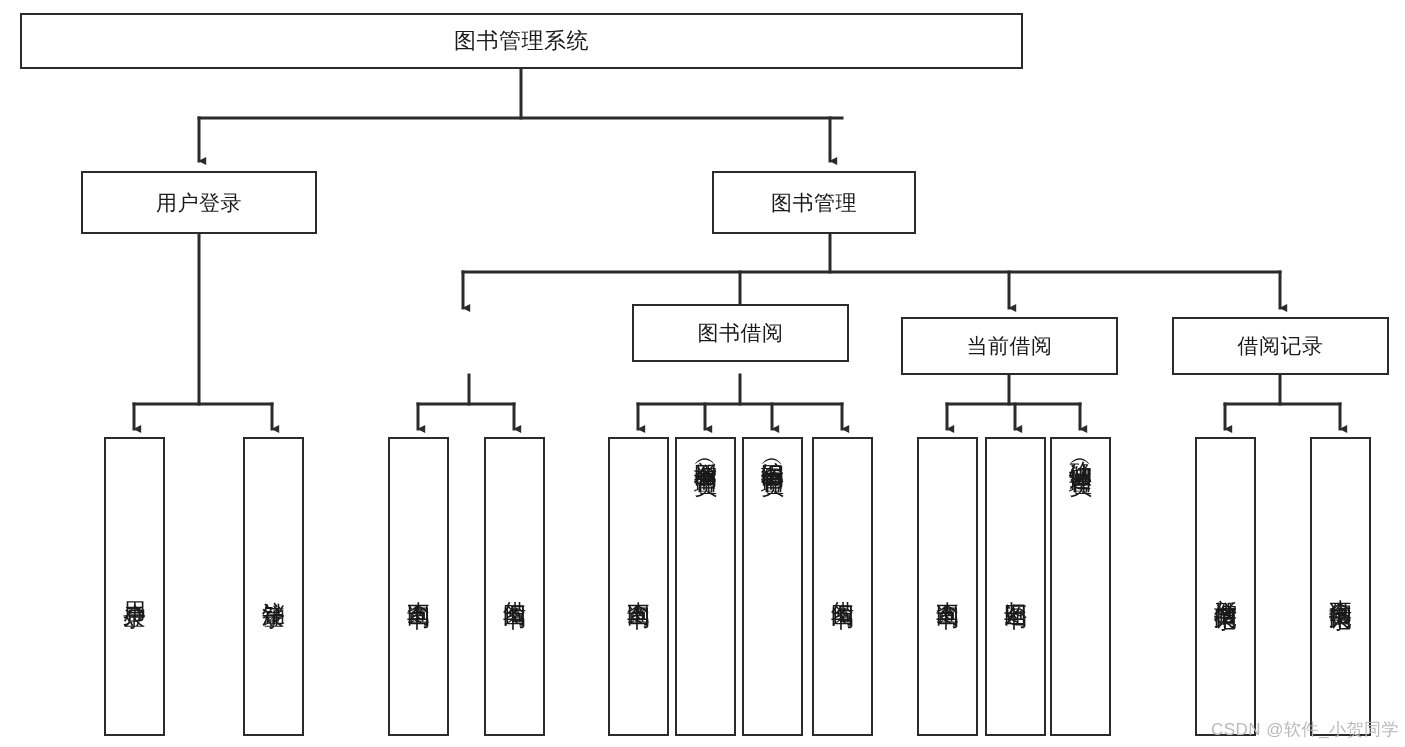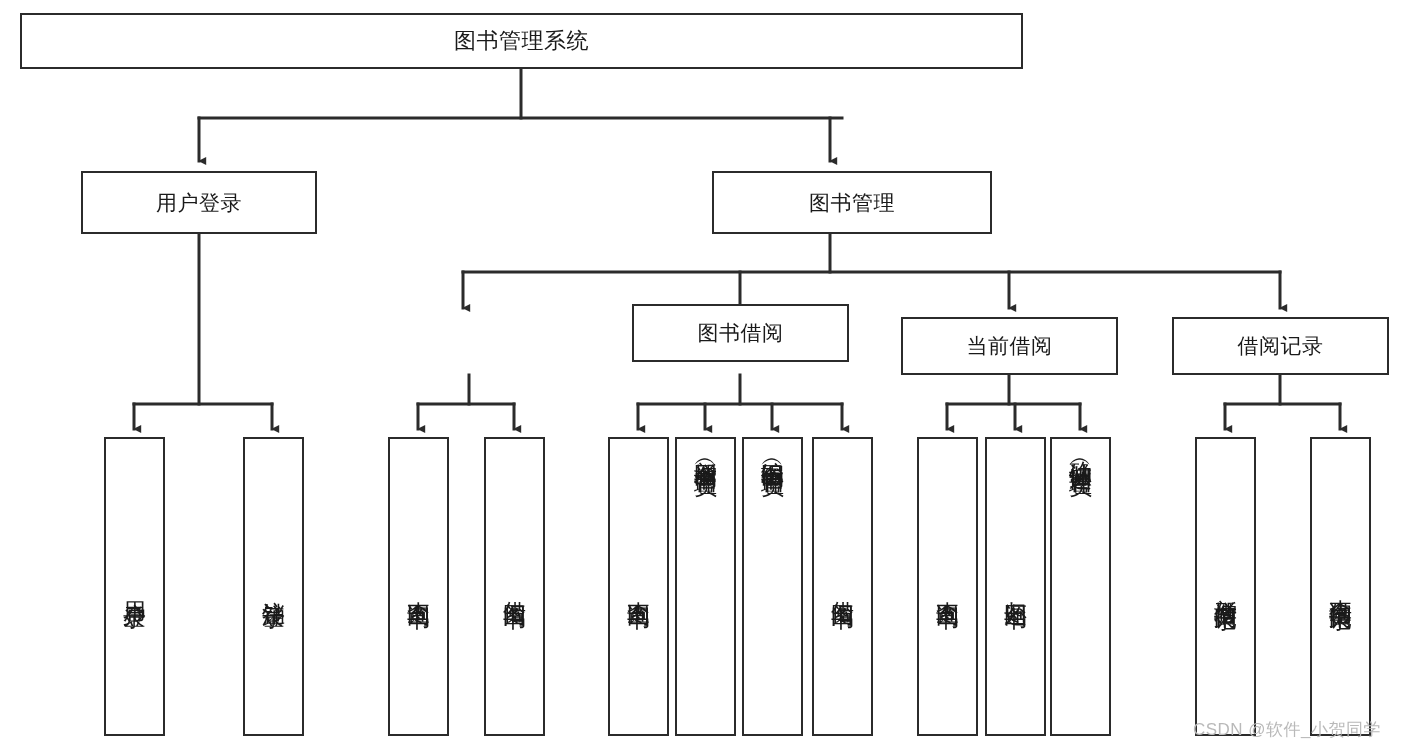--- a/index.html
+++ b/index.html
@@ -63,21 +63,21 @@
     line-height: 1.0;
     letter-spacing: 2px;
     white-space: nowrap;
   }
   .node.vert.centered {
     align-items: center;
     padding-top: 0;
   }
   .watermark {
     position: absolute;
-    right: 24px;
+    right: 6px;
     bottom: 6px;
     font-size: 17px;
     color: #b9b9b9;
     letter-spacing: 0.5px;
     white-space: nowrap;
   }
 </style>
 </head>
 <body>
 
@@ -134,21 +134,21 @@
   </svg>
 
   <div class="node horiz root" style="left:20px; top:13px; width:1003px; height:56px;">
     <span class="node-label">图书管理系统</span>
   </div>
 
   <div class="node horiz" style="left:81px; top:171px; width:236px; height:63px;">
     <span class="node-label">用户登录</span>
   </div>
 
-  <div class="node horiz" style="left:712px; top:171px; width:280px; height:63px;">
+  <div class="node horiz" style="left:712px; top:171px; width:204px; height:63px;">
     <span class="node-label">图书管理</span>
   </div>
 
 
   <div class="node horiz" style="left:632px; top:304px; width:217px; height:58px;">
     <span class="node-label">图书借阅</span>
   </div>
 
   <div class="node horiz" style="left:901px; top:317px; width:217px; height:58px;">
     <span class="node-label">当前借阅</span>

